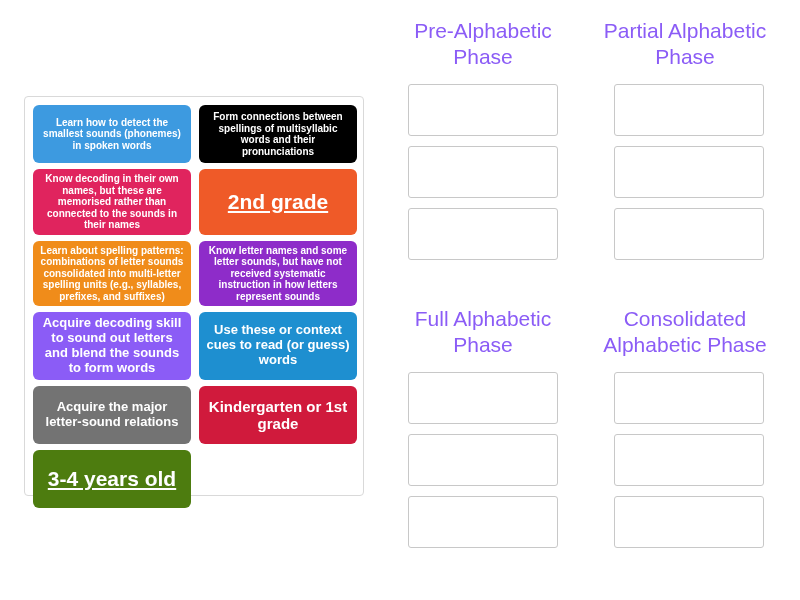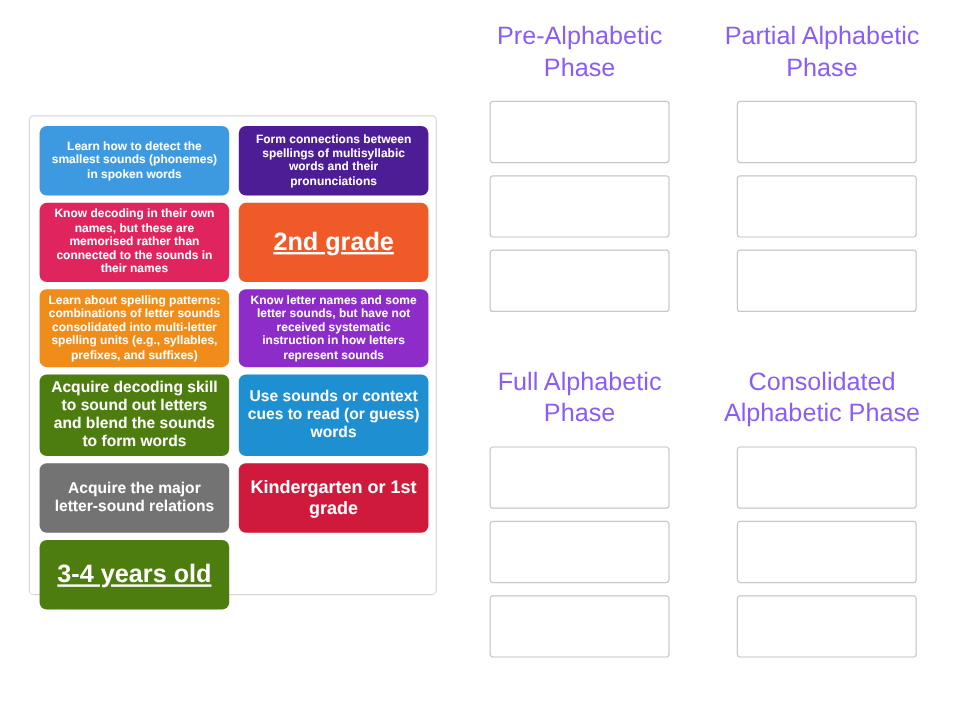--- a/index.html
+++ b/index.html
@@ -120,40 +120,40 @@
 <body>
 
 <div id="app">
 
   <div class="tiles-panel">
     <div class="tiles-grid">
 
       <div class="tile small" style="background:#3d9ae0">
         <span>Learn how to detect the smallest sounds (phonemes) in spoken words</span>
       </div>
-      <div class="tile small" style="background:#4c1d95">
+      <div class="tile small" style="background:#000000">
         <span>Form connections between spellings of multisyllabic words and their pronunciations</span>
       </div>
       <div class="tile small" style="background:#e0245e">
         <span>Know decoding in their own names, but these are memorised rather than connected to the sounds in their names</span>
       </div>
       <div class="tile xlarge" style="background:#ef5a28">
         <span>2nd grade</span>
       </div>
       <div class="tile small" style="background:#f08c1a">
         <span>Learn about spelling patterns: combinations of letter sounds consolidated into multi-letter spelling units (e.g., syllables, prefixes, and suffixes)</span>
       </div>
       <div class="tile small" style="background:#8e2cc9">
         <span>Know letter names and some letter sounds, but have not received systematic instruction in how letters represent sounds</span>
       </div>
-      <div class="tile medium" style="background:#4d7c0f">
+      <div class="tile medium" style="background:#8b5cf6">
         <span>Acquire decoding skill to sound out letters and blend the sounds to form words</span>
       </div>
       <div class="tile medium" style="background:#1e8fd0">
-        <span>Use sounds or context cues to read (or guess) words</span>
+        <span>Use these or context cues to read (or guess) words</span>
       </div>
       <div class="tile medium" style="background:#737373">
         <span>Acquire the major letter-sound relations</span>
       </div>
       <div class="tile large" style="background:#d01a3c">
         <span>Kindergarten or 1st grade</span>
       </div>
       <div class="tile xlarge" style="background:#4d7c0f">
         <span>3-4 years old</span>
       </div>

